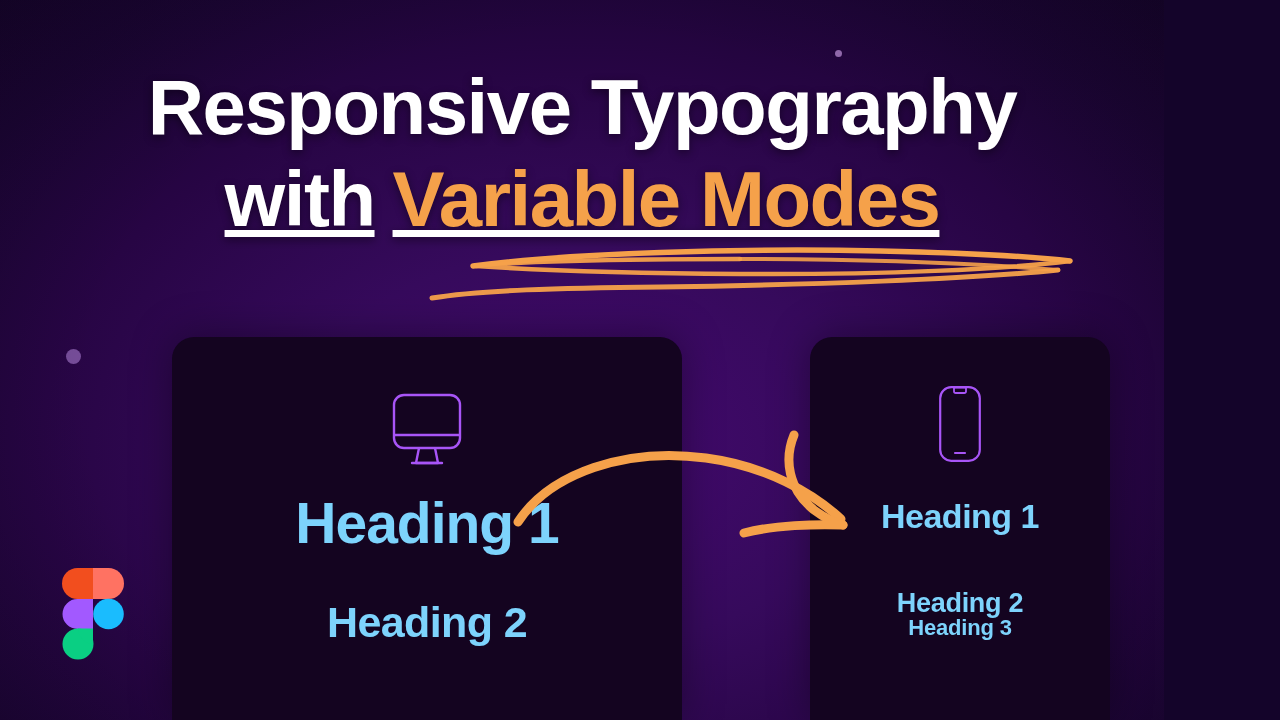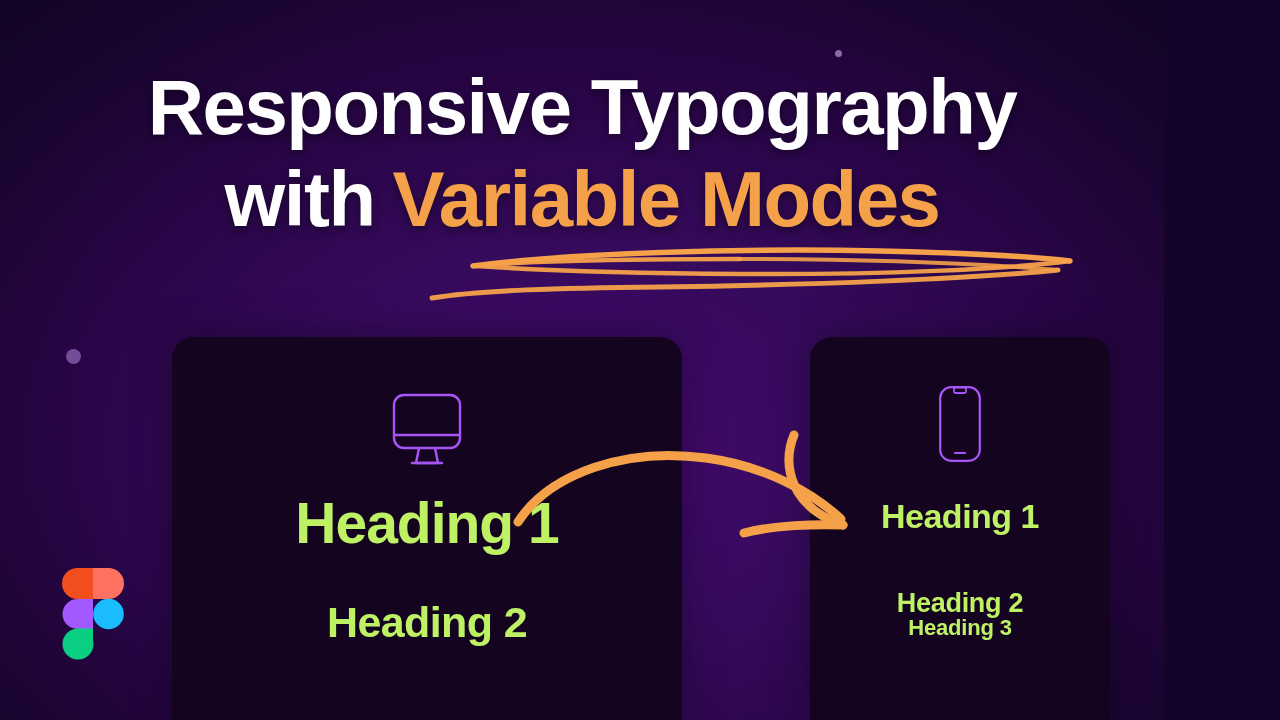--- a/index.html
+++ b/index.html
@@ -49,20 +49,21 @@
     color:#ffffff;
     text-shadow:0 3px 10px rgba(0,0,0,.45);
   }
   #hl-line2 {
     margin-top:12px;
     font-size:78px;
     font-weight:700;
     letter-spacing:-1.5px;
     color:#ffffff;
     text-shadow:0 3px 10px rgba(0,0,0,.45);
+    text-decoration:underline;
   }
   #hl-accent {
     color:#F5A14A;
     margin-left:18px;
   }
 
   
   #underline-scribble {
     position:absolute;
     left:410px; top:242px;
@@ -88,21 +89,21 @@
     left:0; right:0;
     display:flex; justify-content:center;
   }
   #desktop-icon-wrap { top:55px; }
   #mobile-icon-wrap  { top:48px; }
 
   .headings {
     position:absolute;
     left:0; right:0;
     text-align:center;
-    color:#bef264;
+    color:#7dd3fc;
     font-weight:700;
   }
 
   
   #desktop-headings { top:158px; }
   #dh1 { font-size:57px; letter-spacing:-1px; line-height:1; }
   #dh2 { font-size:43px; letter-spacing:-0.6px; line-height:1; margin-top:49px; }
 
   
   #mobile-headings { top:162px; }

